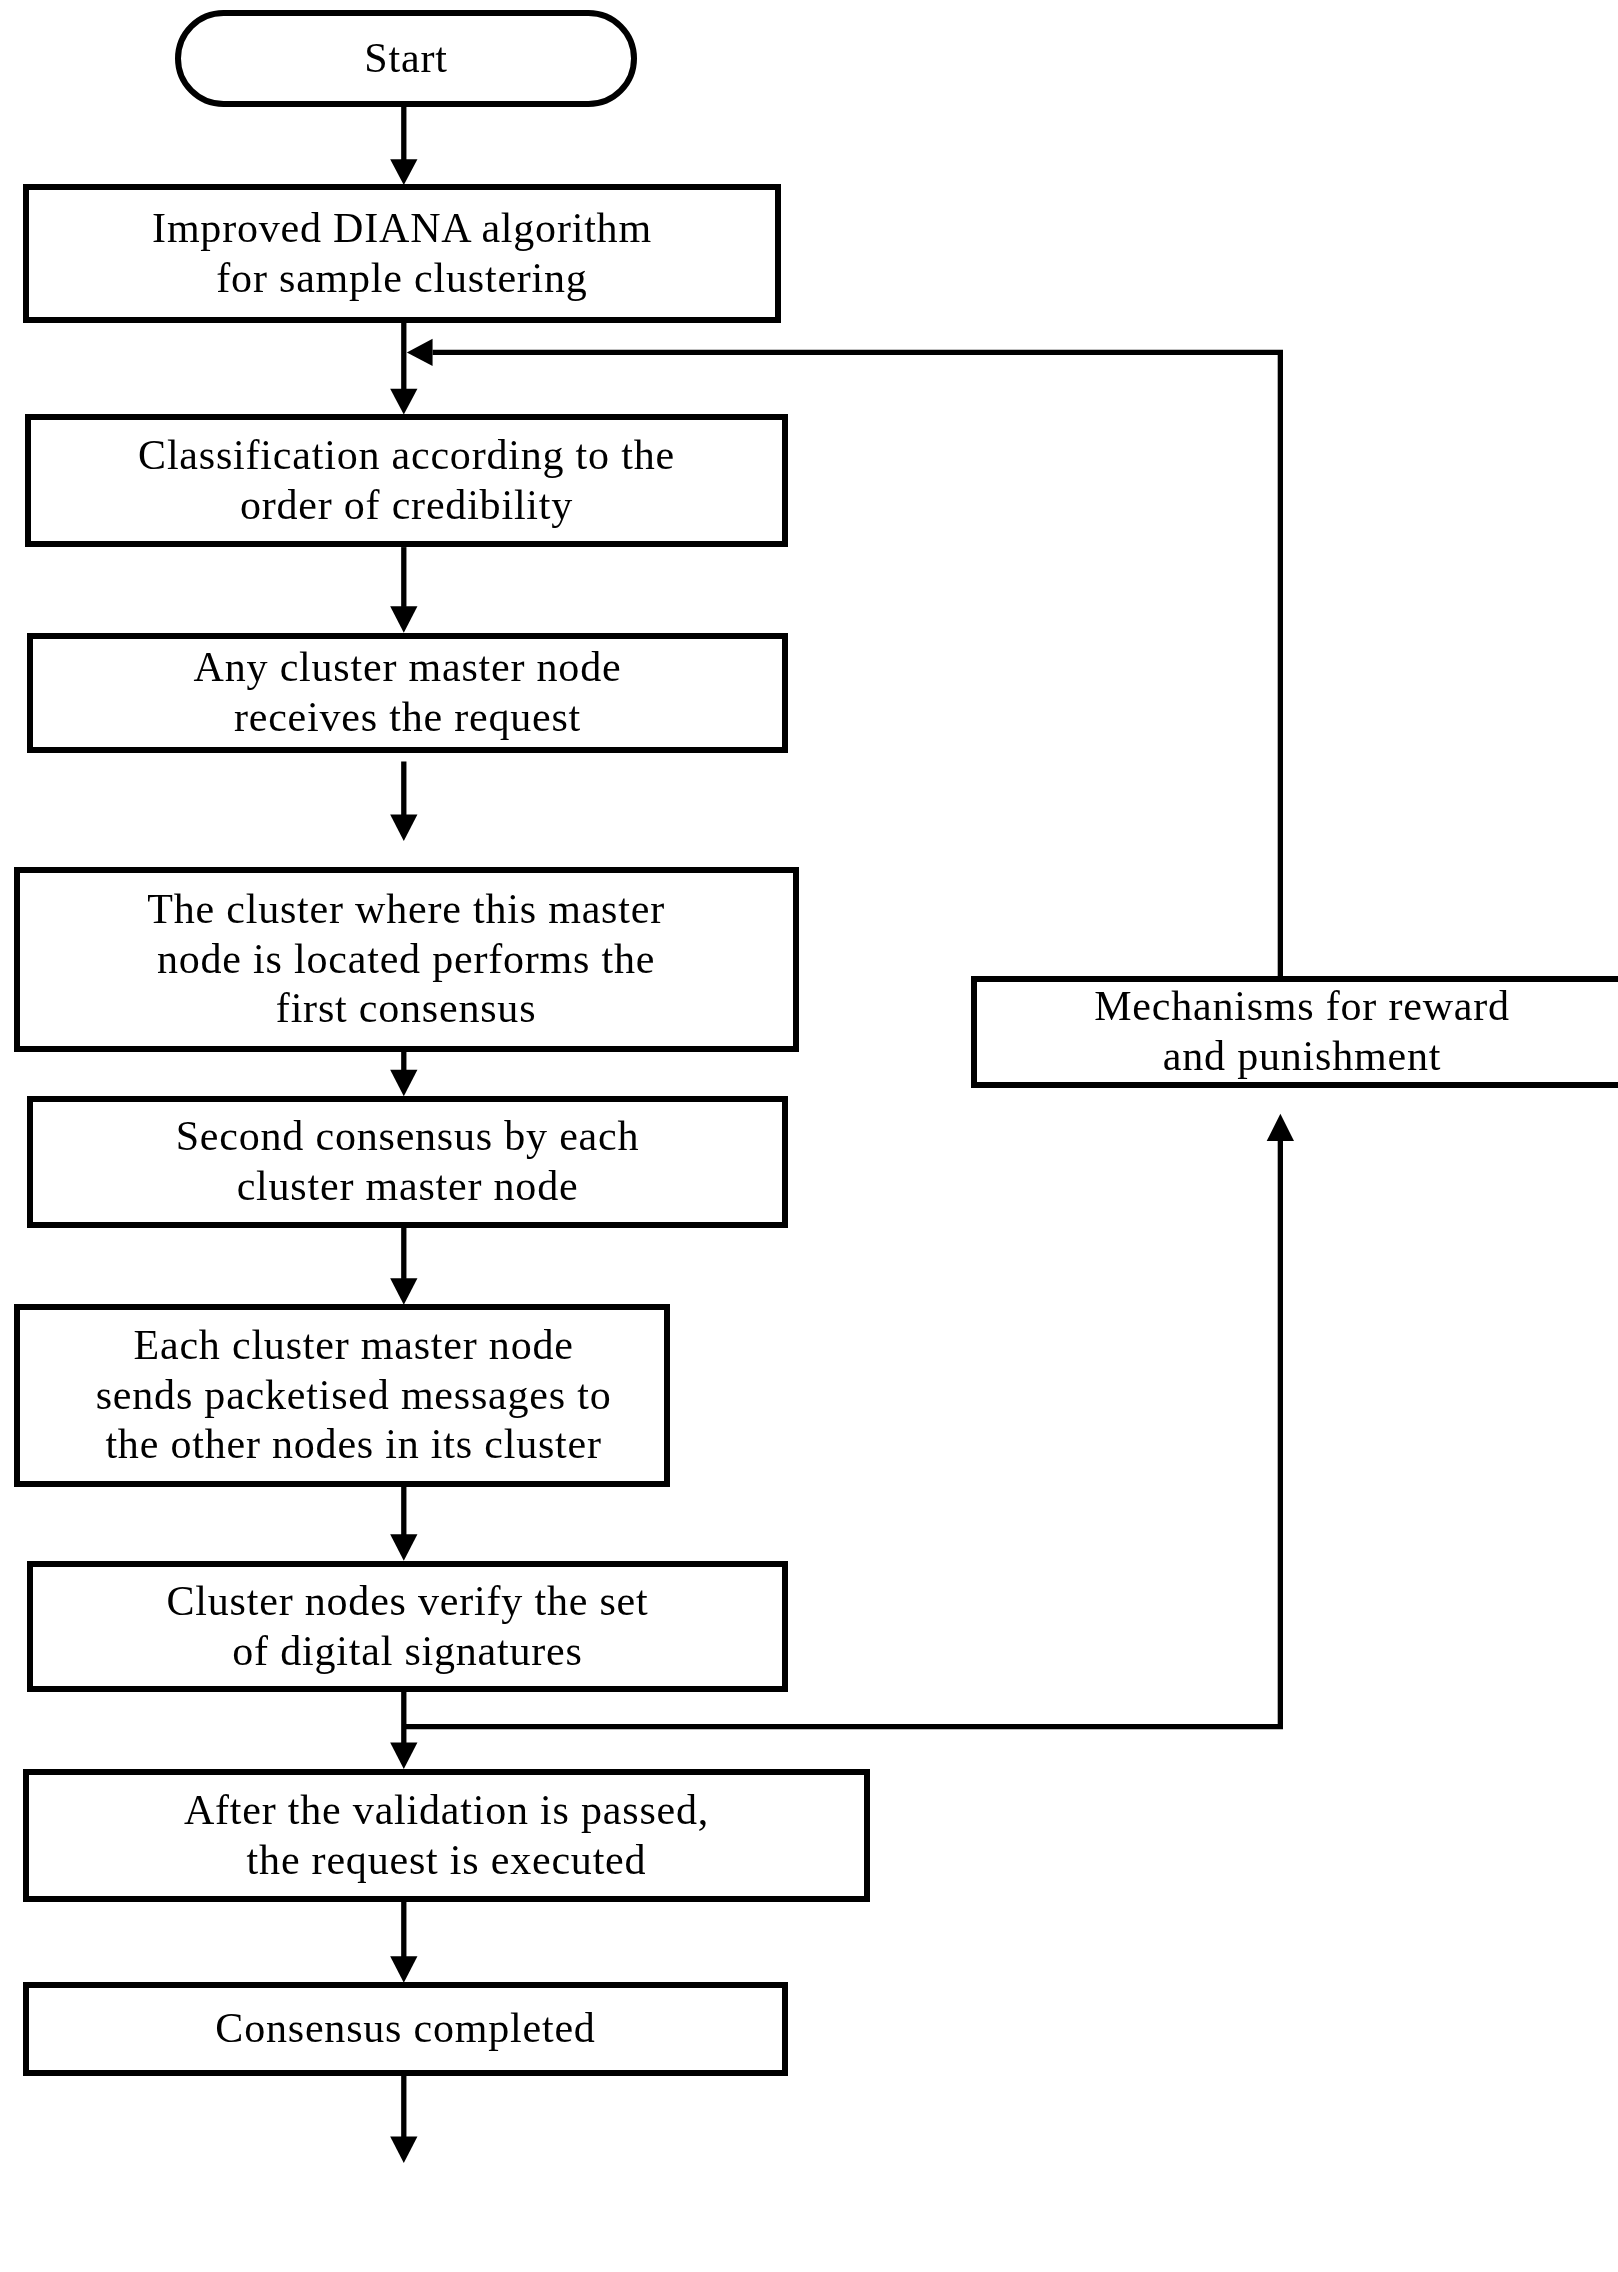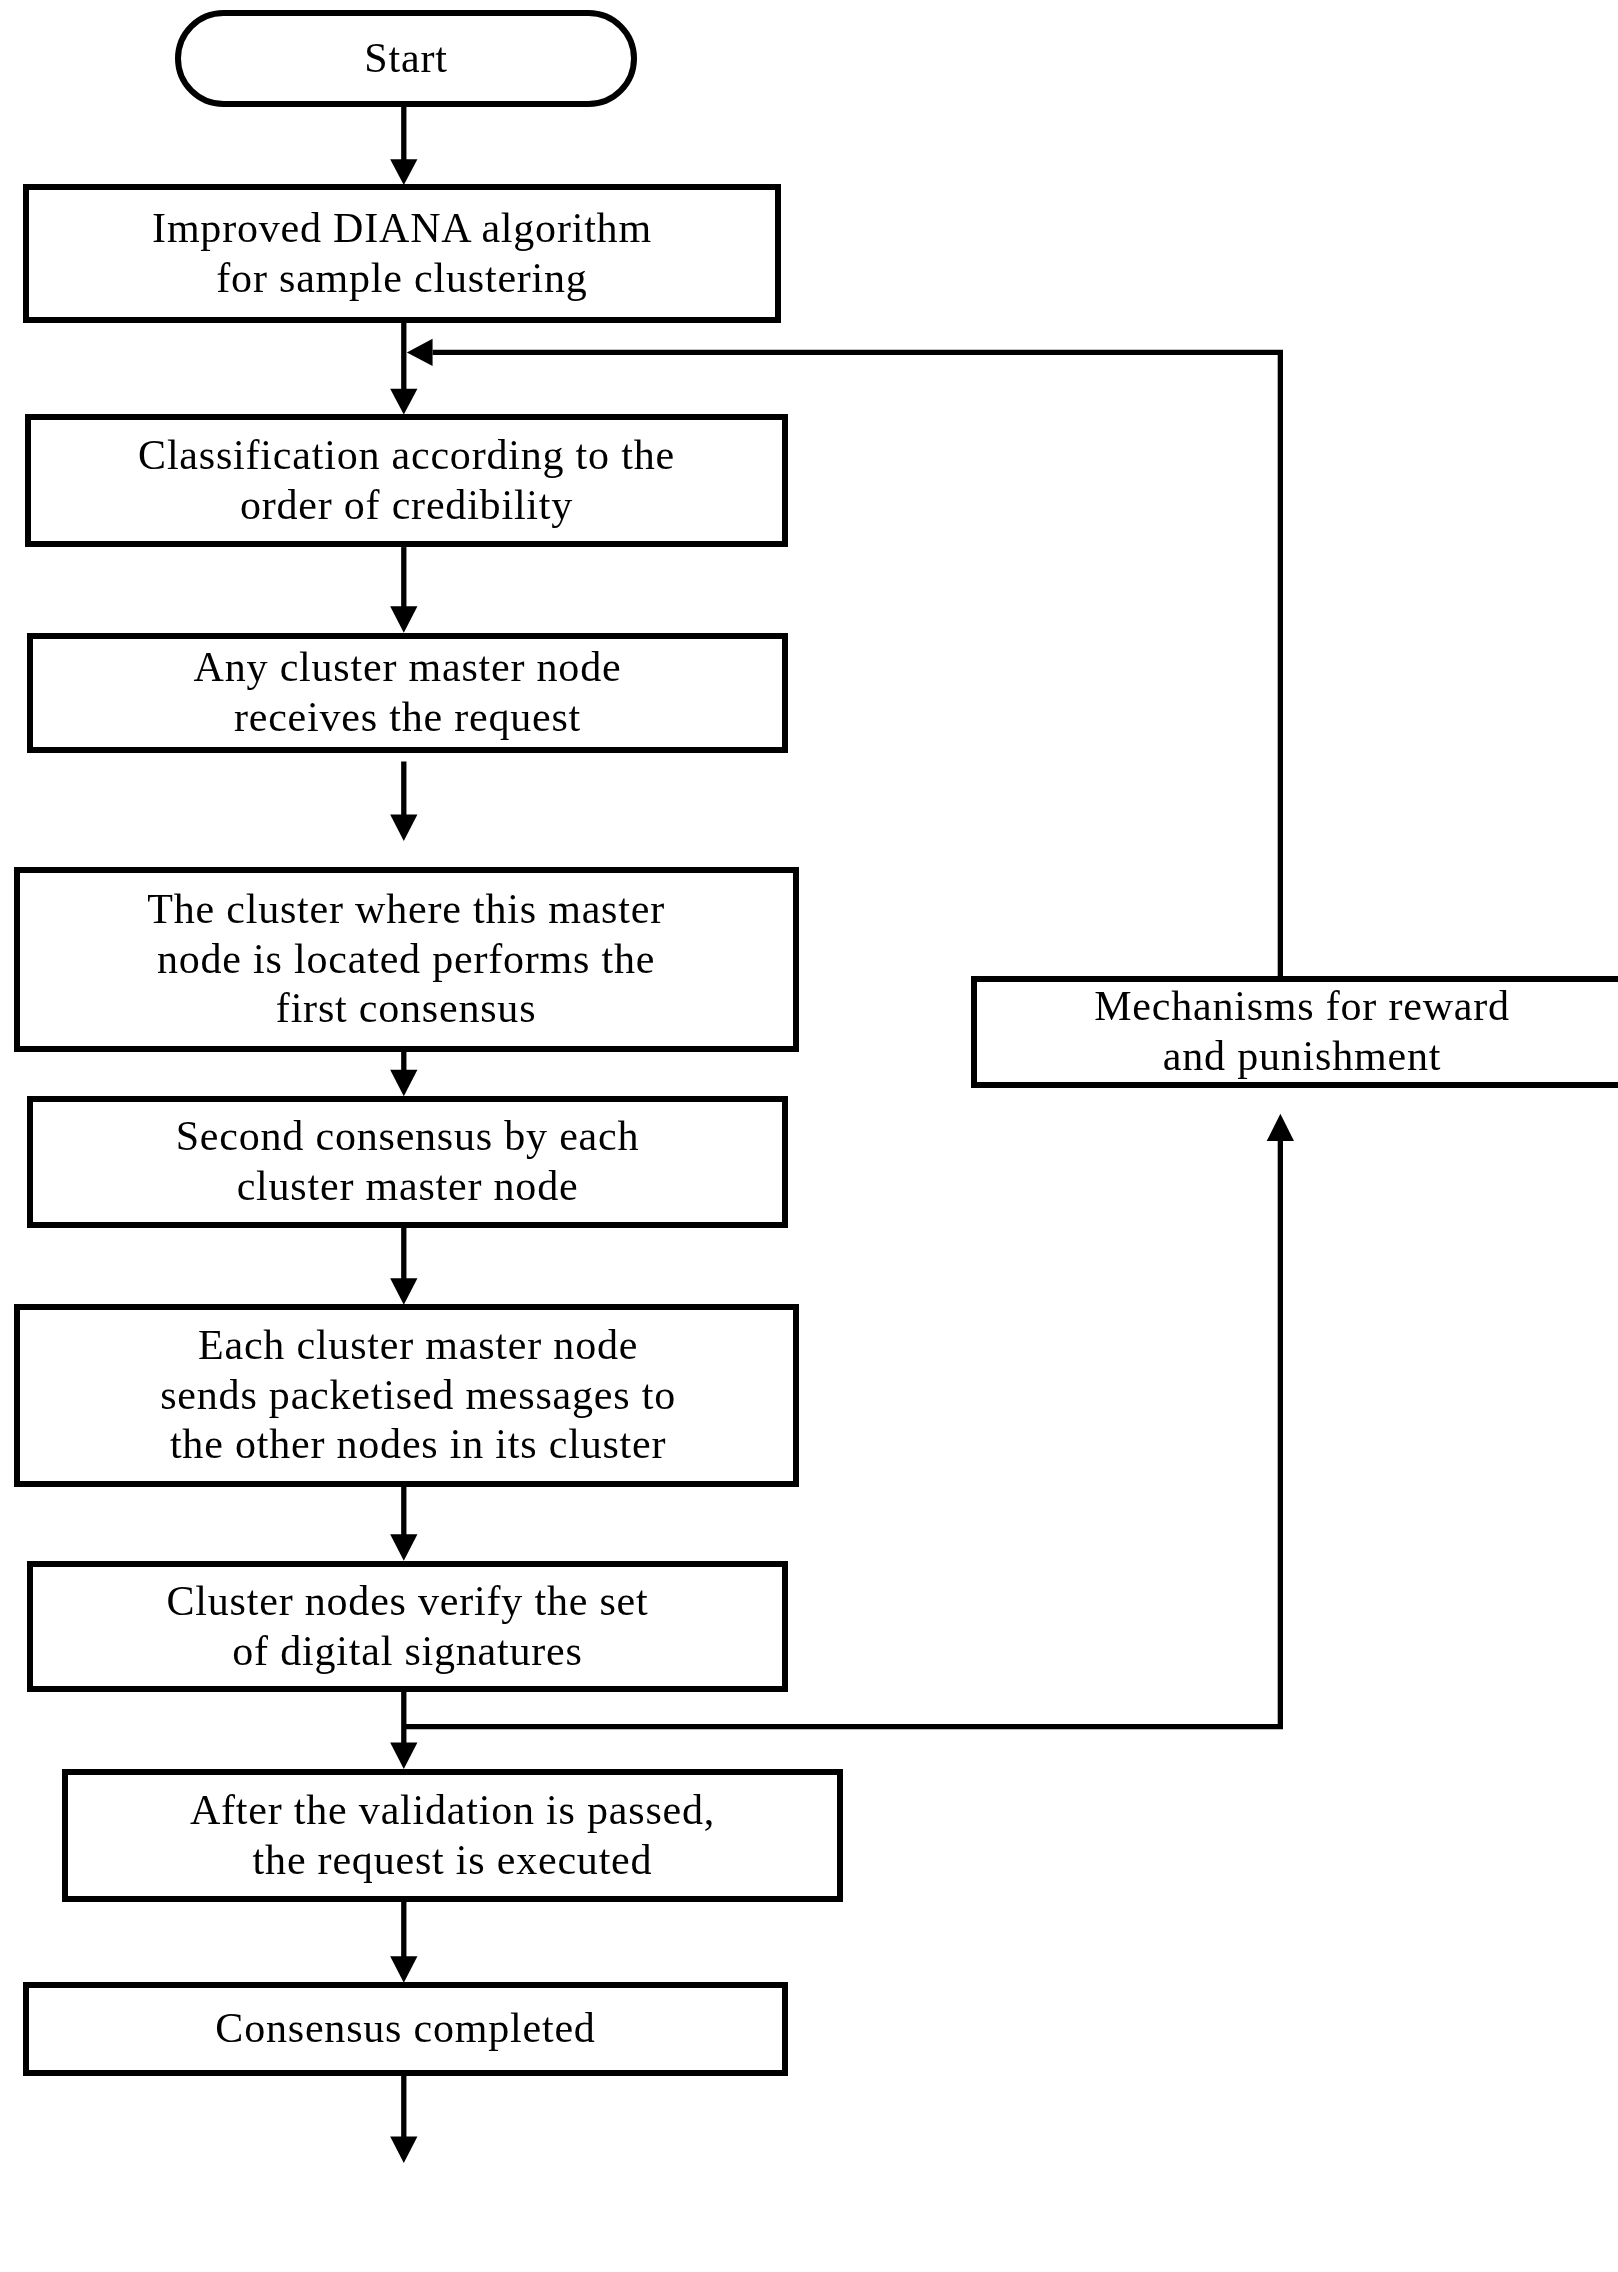--- a/index.html
+++ b/index.html
@@ -103,28 +103,28 @@
   <div class="node" style="left:27px;top:633px;width:761px;height:120px;">Any cluster master node
 receives the request</div>
 
   <div class="node" style="left:13.6px;top:867px;width:785px;height:185px;">The cluster where this master
 node is located performs the
 first consensus</div>
 
   <div class="node" style="left:27px;top:1096px;width:761px;height:132px;">Second consensus by each
 cluster master node</div>
 
-  <div class="node" style="left:13.6px;top:1304px;width:785px;height:183px;padding-left:24px;">Each cluster master node
+  <div class="node" style="left:13.6px;top:1304px;width:656px;height:183px;padding-left:24px;">Each cluster master node
 sends packetised messages to
 the other nodes in its cluster</div>
 
   <div class="node" style="left:27px;top:1561px;width:761px;height:131px;">Cluster nodes verify the set
 of digital signatures</div>
 
-  <div class="node" style="left:23px;top:1769px;width:781px;height:133px;margin-left:39px;">After the validation is passed,
+  <div class="node" style="left:23px;top:1769px;width:847px;height:133px;">After the validation is passed,
 the request is executed</div>
 
   <div class="node" style="left:23px;top:1982px;width:765px;height:94px;">Consensus completed</div>
 
 
   <div class="node" style="left:951px;top:976px;width:662px;height:112px;margin-left:20px;">Mechanisms for reward
 and punishment</div>
 
 </div>
 

